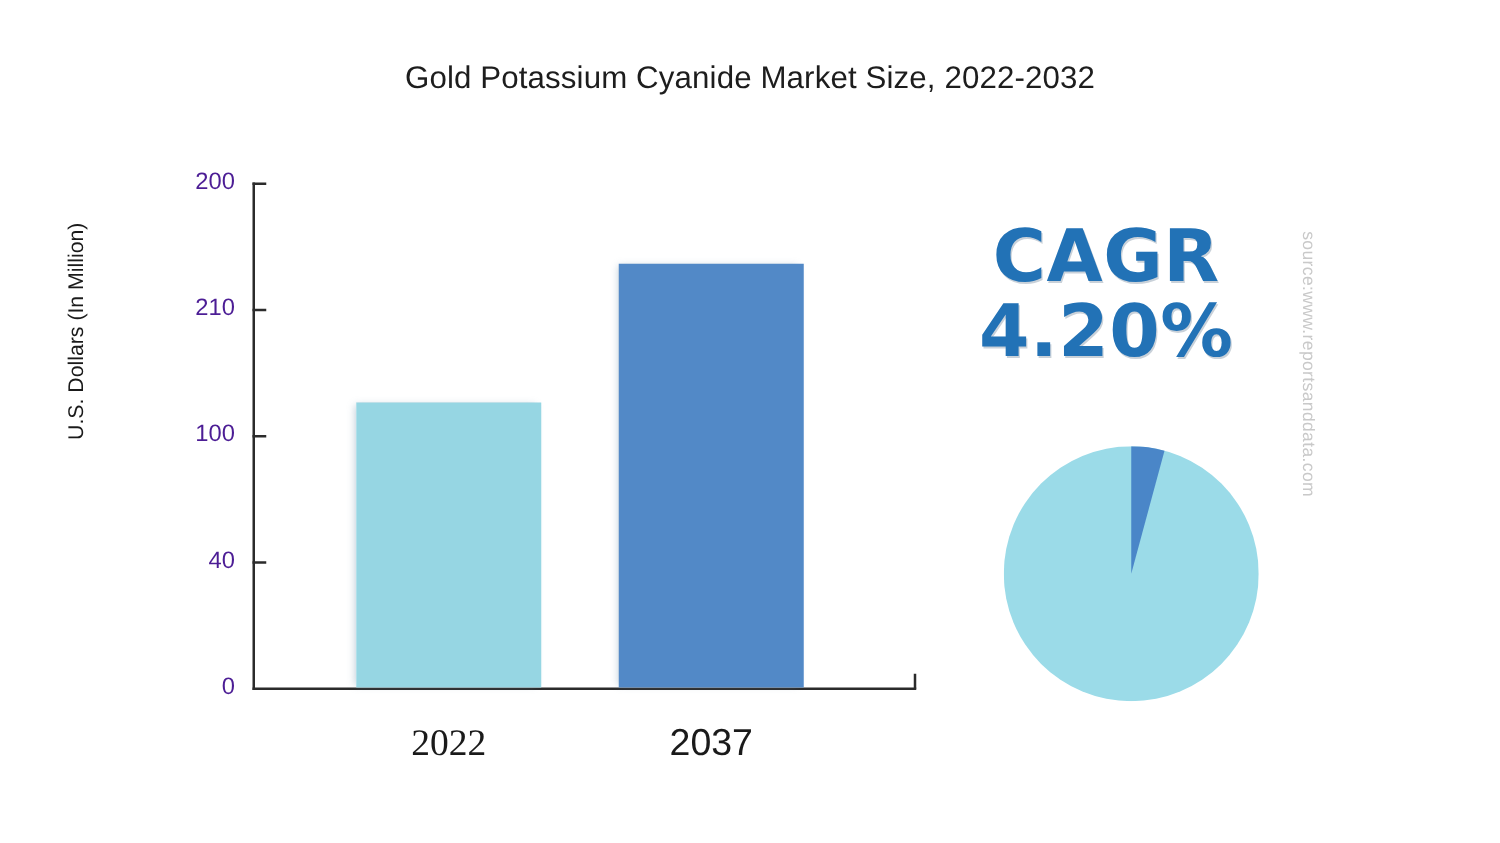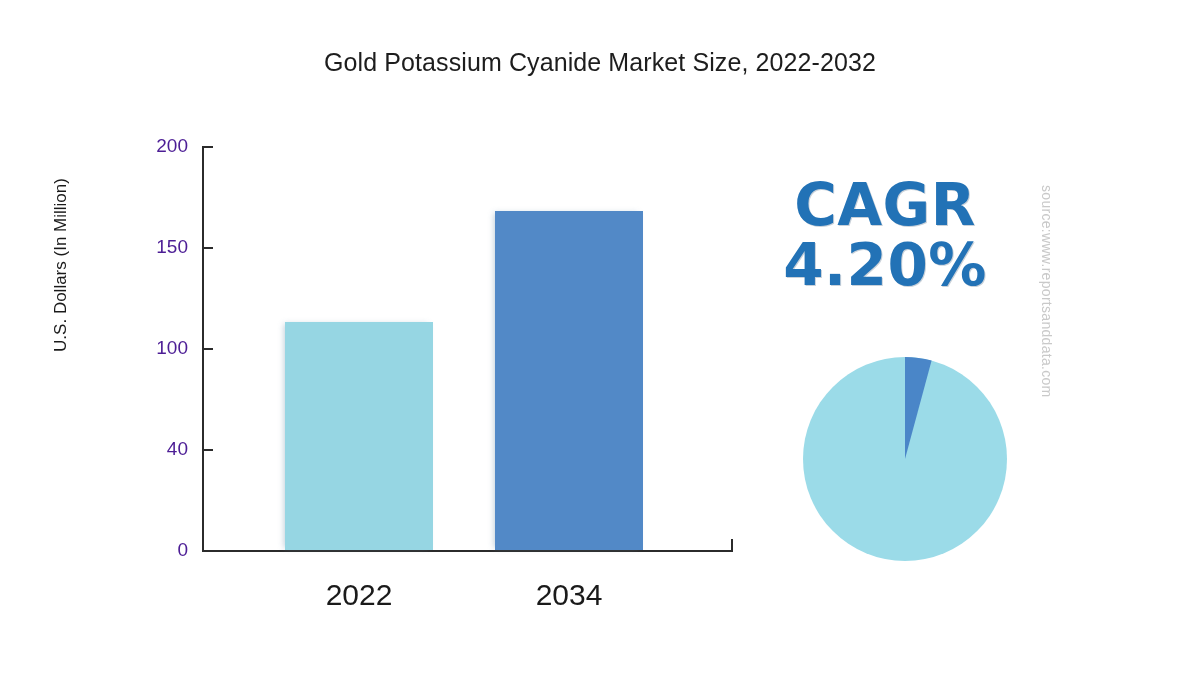--- a/index.html
+++ b/index.html
@@ -185,21 +185,21 @@
   <div id="chart-title">Gold Potassium Cyanide Market Size, 2022-2032</div>
 
   <div id="bar-chart">
 
     <div id="y-axis-label">U.S. Dollars (In Million)</div>
 
     <div class="y-tick-wrap" style="top:136px;">
       <div class="y-tick-label">200</div>
     </div>
     <div class="y-tick-wrap" style="top:237px;">
-      <div class="y-tick-label">150</div>
+      <div class="y-tick-label">210</div>
     </div>
     <div class="y-tick-wrap" style="top:338px;">
       <div class="y-tick-label">100</div>
     </div>
     <div class="y-tick-wrap" style="top:439px;">
       <div class="y-tick-label">40</div>
     </div>
     <div class="y-tick-wrap" style="top:540px;">
       <div class="y-tick-label">0</div>
     </div>
@@ -213,22 +213,22 @@
     <div id="axis-hline"></div>
     <div id="axis-right-tick"></div>
 
     <div class="bar" id="bar-0" style="left: 285px; width: 148px; height: 228.26px; bottom: 124px; background: rgb(150, 214, 227);">
       <div class="bar-shadow"></div>
     </div>
     <div class="bar" id="bar-1" style="left: 495px; width: 148px; height: 339.36px; bottom: 124px; background: rgb(82, 137, 199);">
       <div class="bar-shadow"></div>
     </div>
 
-    <div class="x-tick-label" style="left:259px;">2022</div>
-    <div class="x-tick-label" style="left:469px;">2034</div>
+    <div class="x-tick-label" style="left:259px;font-family:Liberation Serif, serif;">2022</div>
+    <div class="x-tick-label" style="left:469px;">2037</div>
 
   </div>
 
   <div id="cagr-block">
     <div class="cagr-line">CAGR</div>
     <div class="cagr-line">4.20%</div>
   </div>
 
   <div id="pie-wrap">
     <svg width="204" height="204" viewBox="0 0 204 204">

